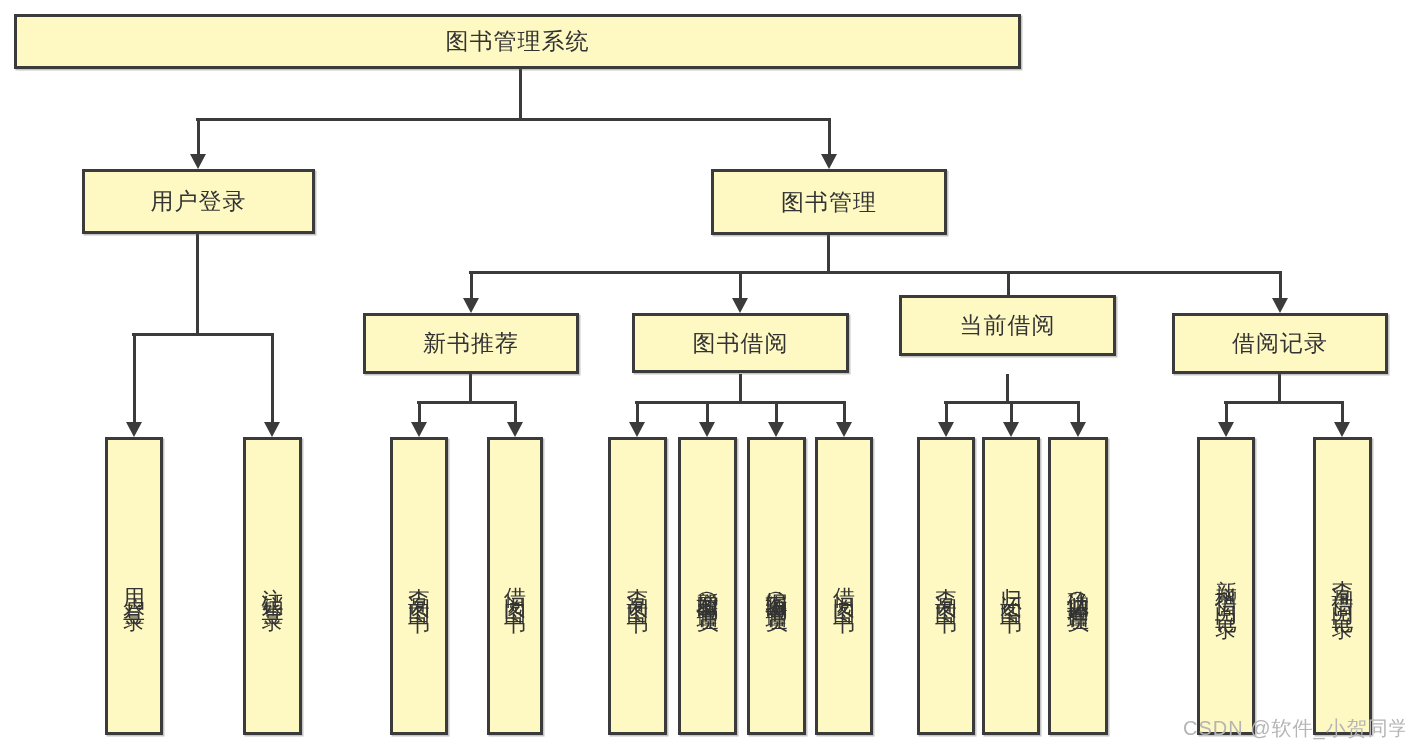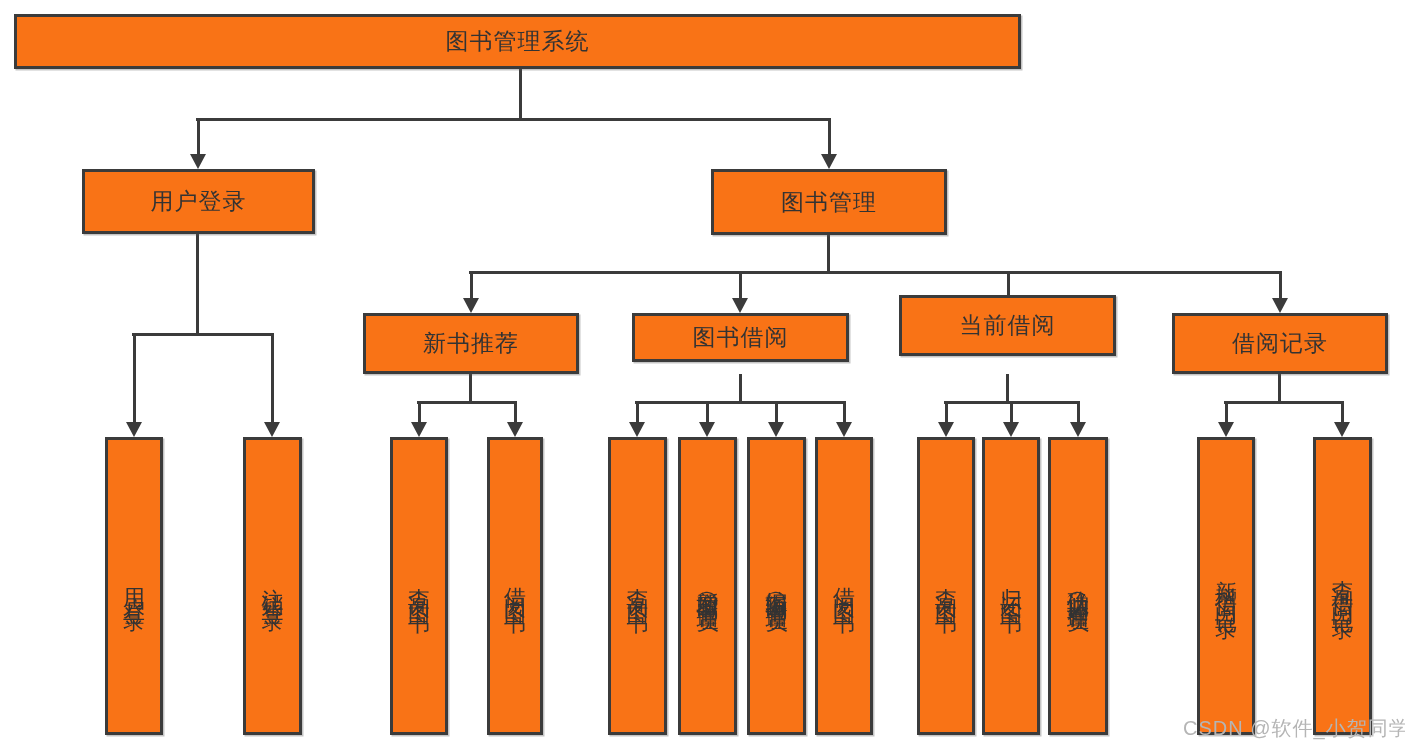--- a/index.html
+++ b/index.html
@@ -18,21 +18,21 @@
   .vl{position:absolute;width:3px;background:var(--line);}
   .hl{position:absolute;height:3px;background:var(--line);}
   .arrow{position:absolute;width:16px;}
   .arrow .stem{position:absolute;left:6.5px;top:0;bottom:13px;width:3px;background:var(--line);}
   .arrow .head{position:absolute;left:0;bottom:0;width:0;height:0;
     border-left:8px solid transparent;border-right:8px solid transparent;
     border-top:15px solid var(--line);}
   
   .node{
     position:absolute;box-sizing:border-box;border:3px solid var(--line);
-    background:#f97316;display:flex;align-items:center;justify-content:center;
+    background:#fef9c3;display:flex;align-items:center;justify-content:center;
     font-size:23px;letter-spacing:1px;color:var(--text);
     box-shadow:1.5px 1.5px 0 rgba(90,90,90,.35);
   }
   .leaf{font-size:22px;}
   .leaf .vtext{
     writing-mode:vertical-rl;text-orientation:mixed;
     letter-spacing:8px;line-height:1;white-space:nowrap;
   }
   .leaf .vtext.long{letter-spacing:3px;}
   .watermark{
@@ -141,21 +141,21 @@
       <i class="stem"></i>
       <i class="head"></i>
     </div>
 
   <div class="node" style="left:14px;top:14px;width:1007px;height:55px;">图书管理系统</div>
 
   <div class="node" style="left:82px;top:169px;width:233px;height:65px;">用户登录</div>
   <div class="node" style="left:711px;top:169px;width:236px;height:66px;">图书管理</div>
 
   <div class="node" style="left:363px;top:313px;width:216px;height:61px;">新书推荐</div>
-  <div class="node" style="left:632px;top:313px;width:217px;height:49px;">图书借阅</div>
+  <div class="node" style="left:632px;top:313px;width:217px;height:60px;">图书借阅</div>
   <div class="node" style="left:899px;top:295px;width:217px;height:61px;">当前借阅</div>
   <div class="node" style="left:1172px;top:313px;width:216px;height:61px;">借阅记录</div>
 
   <div class="node leaf" style="left:105px;top:437px;width:58px;height:298px;">
     <span class="vtext">用户登录</span>
     </div>
   <div class="node leaf" style="left:243px;top:437px;width:59px;height:298px;">
     <span class="vtext">注销登录</span>
     </div>
 

